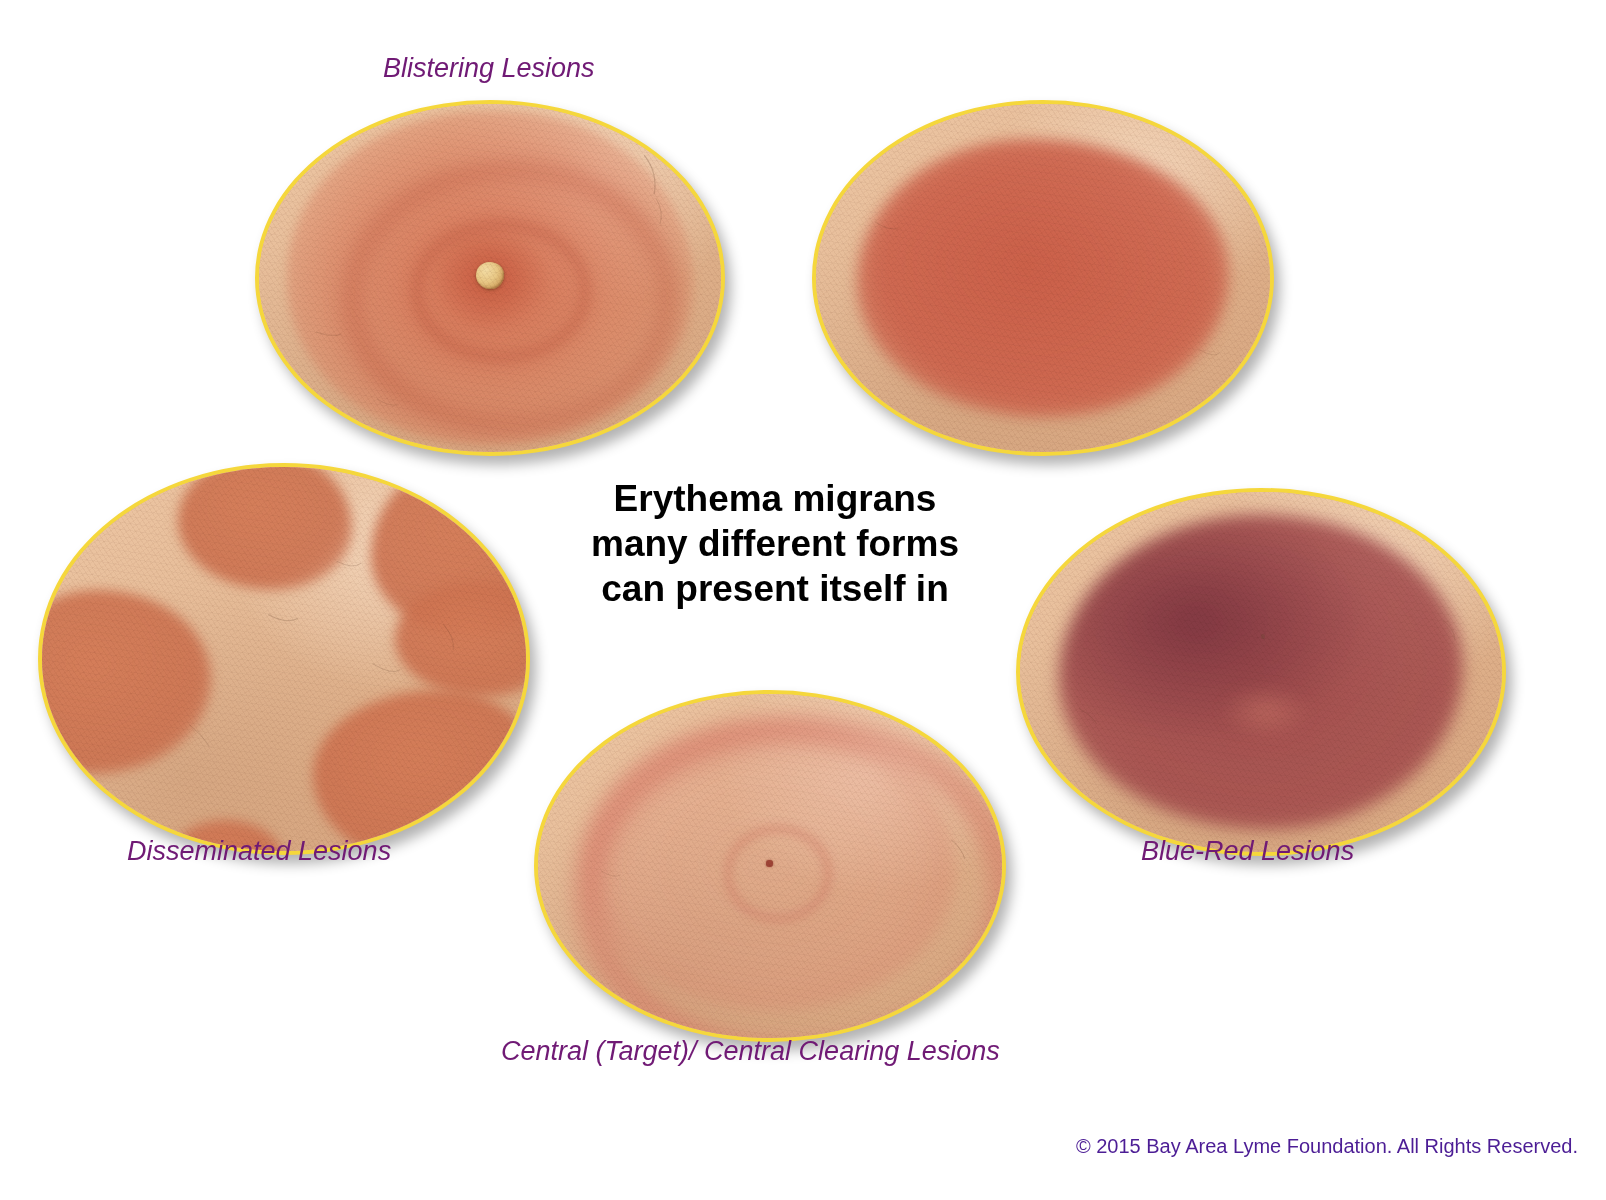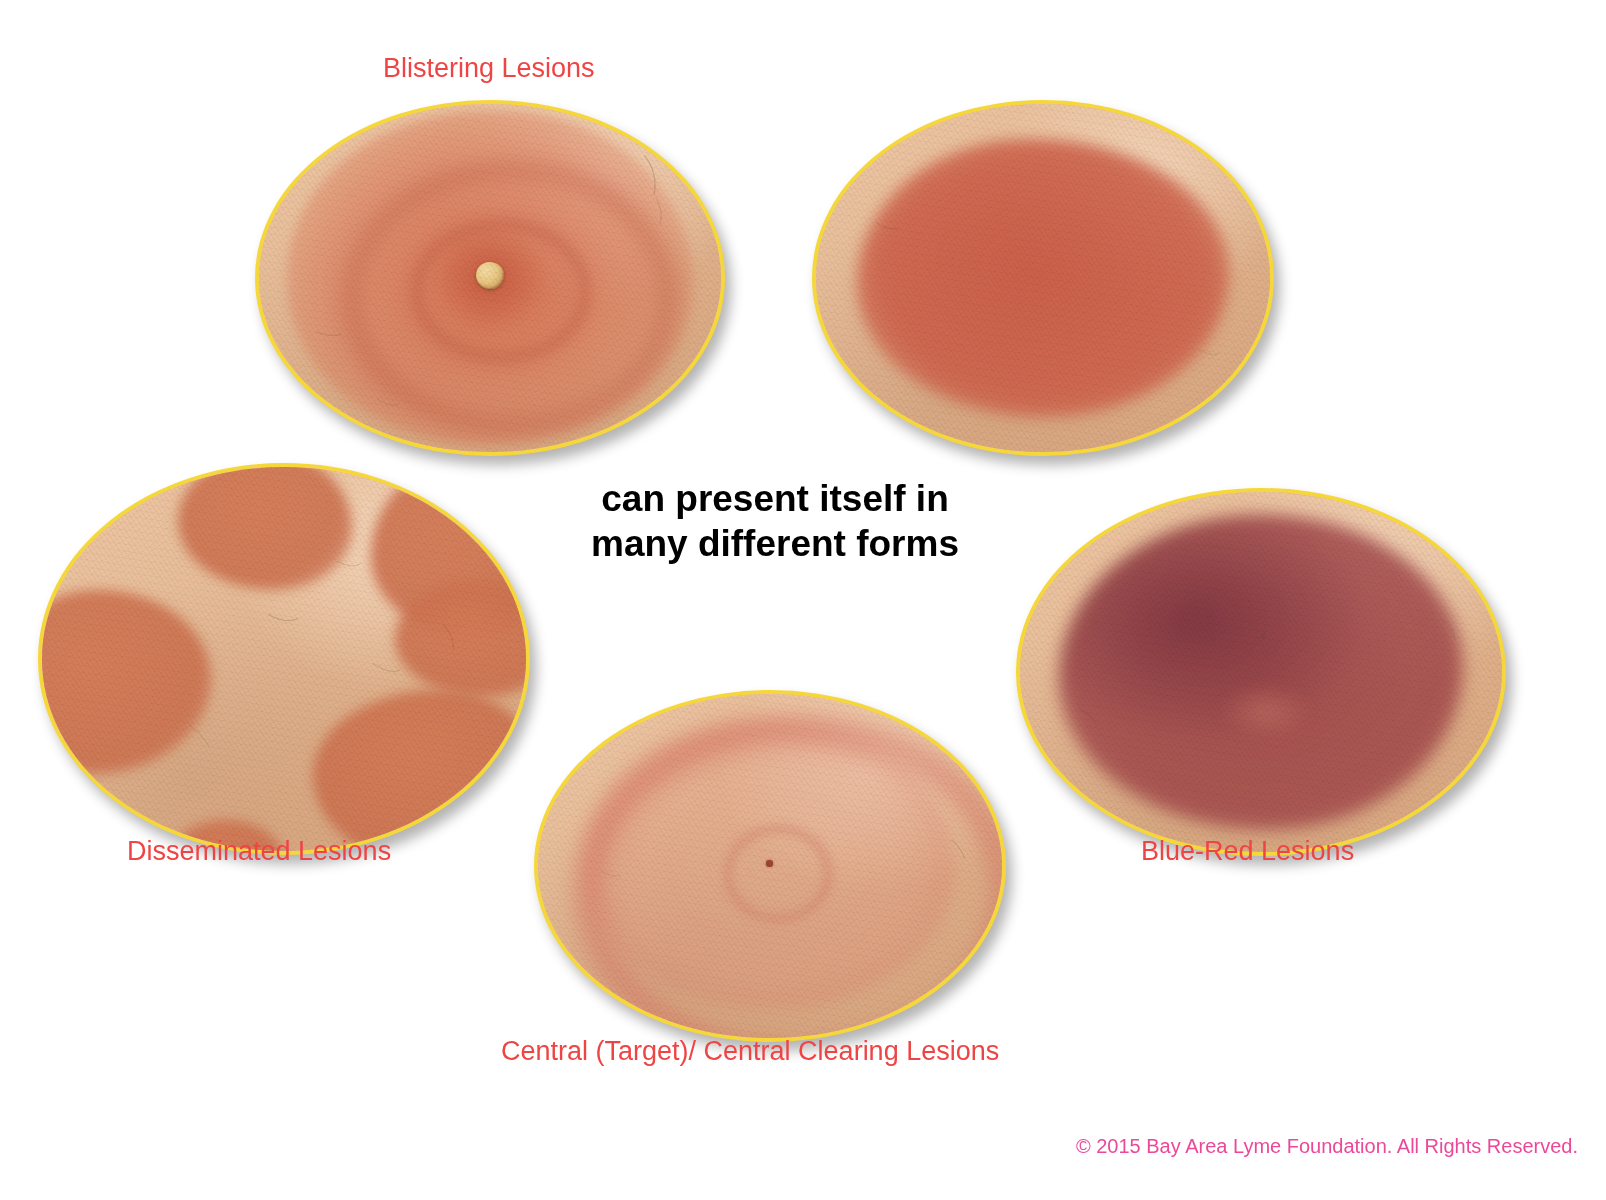--- a/index.html
+++ b/index.html
@@ -148,24 +148,25 @@
   }
   #lesion-bluered .bite{
     position:absolute;left:50.0%;top:39.5%;width:0.9%;height:1.2%;
     border-radius:50%;
     background:rgba(120,70,60,0.55);
   }
 
   
   .label{
     position:absolute;
-    color:#ef4444;
+    color:#701a75;
     font-size:27px;
     line-height:32px;
     white-space:nowrap;
+    font-style:italic;
   }
   #label-blistering{left:383px;top:52px;}
   #label-uniform{left:893px;top:52px;}
   #label-disseminated{left:127px;top:835px;}
   #label-bullseye{left:501px;top:1035px;}
   #label-bluered{left:1141px;top:835px;text-align:center;}
 
   #center-title{
     position:absolute;
     left:520px;top:476px;width:510px;
@@ -174,21 +175,21 @@
     line-height:45px;
     font-weight:bold;
     color:#000000;
   }
   #center-title .tl{display:block;}
 
   #copyright{
     position:absolute;
     right:28px;bottom:42px;
     font-size:20px;
-    color:#ec4899;
+    color:#4c1d95;
     white-space:nowrap;
   }
 </style>
 </head>
 <body>
 
 <div id="stage">
 
   <div class="label" id="label-blistering">Blistering Lesions</div>
   <div class="lesion" id="lesion-blistering">
@@ -257,19 +258,20 @@
     <div class="bite"></div>
     <div class="grain"></div>
     <svg class="hairs" viewBox="0 0 490 368" preserveAspectRatio="none">
       <path d="M60 220 q14 8 18 16" stroke="rgba(90,55,35,.35)" stroke-width="1" fill="none"></path>
       <path d="M430 130 q12 10 12 20" stroke="rgba(90,55,35,.3)" stroke-width="1" fill="none"></path>
     </svg>
   </div>
   <div class="label" id="label-bluered">Blue-Red Lesions</div>
 
   <div id="center-title">
+    <span class="tl">Erythema migrans</span>
+    <span class="tl">many different forms</span>
     <span class="tl">can present itself in</span>
-    <span class="tl">many different forms</span>
   </div>
 
   <div id="copyright">© 2015 Bay Area Lyme Foundation. All Rights Reserved.</div>
 
 </div>
 
 </body></html>

